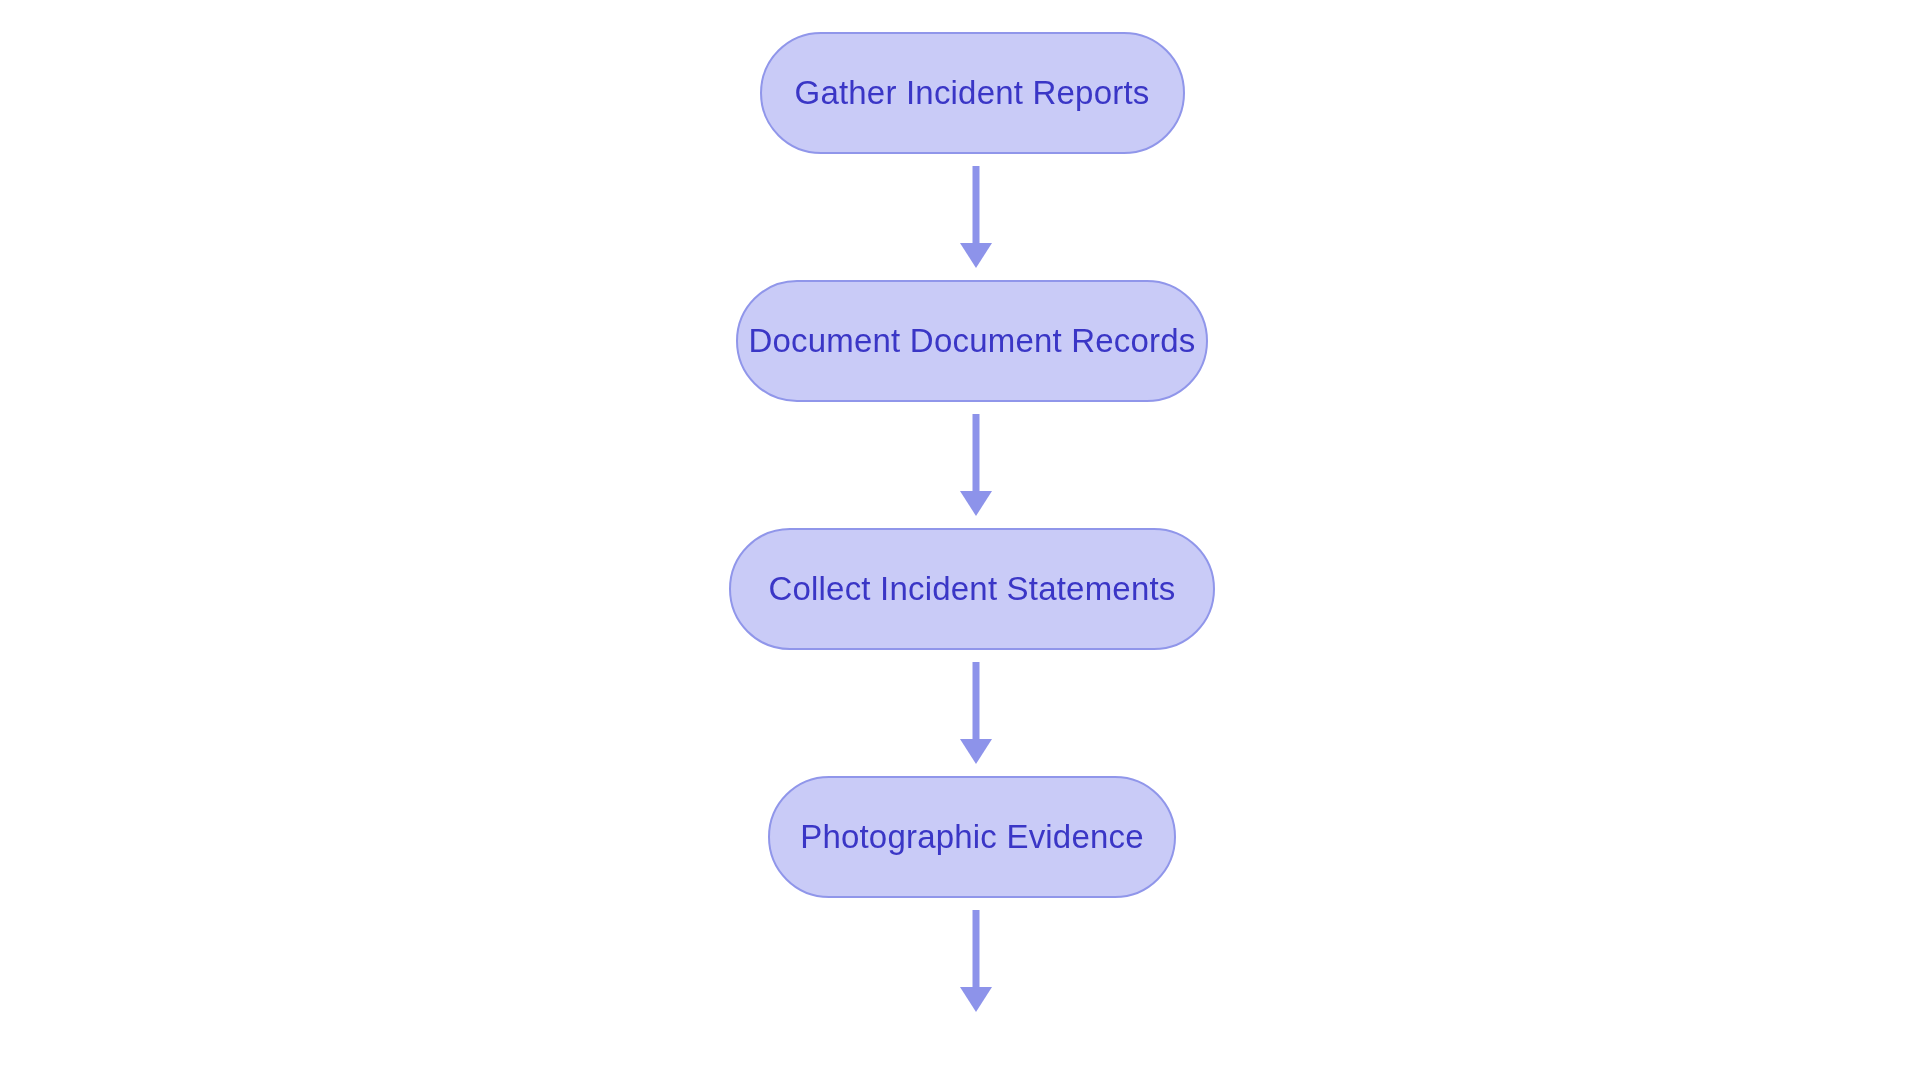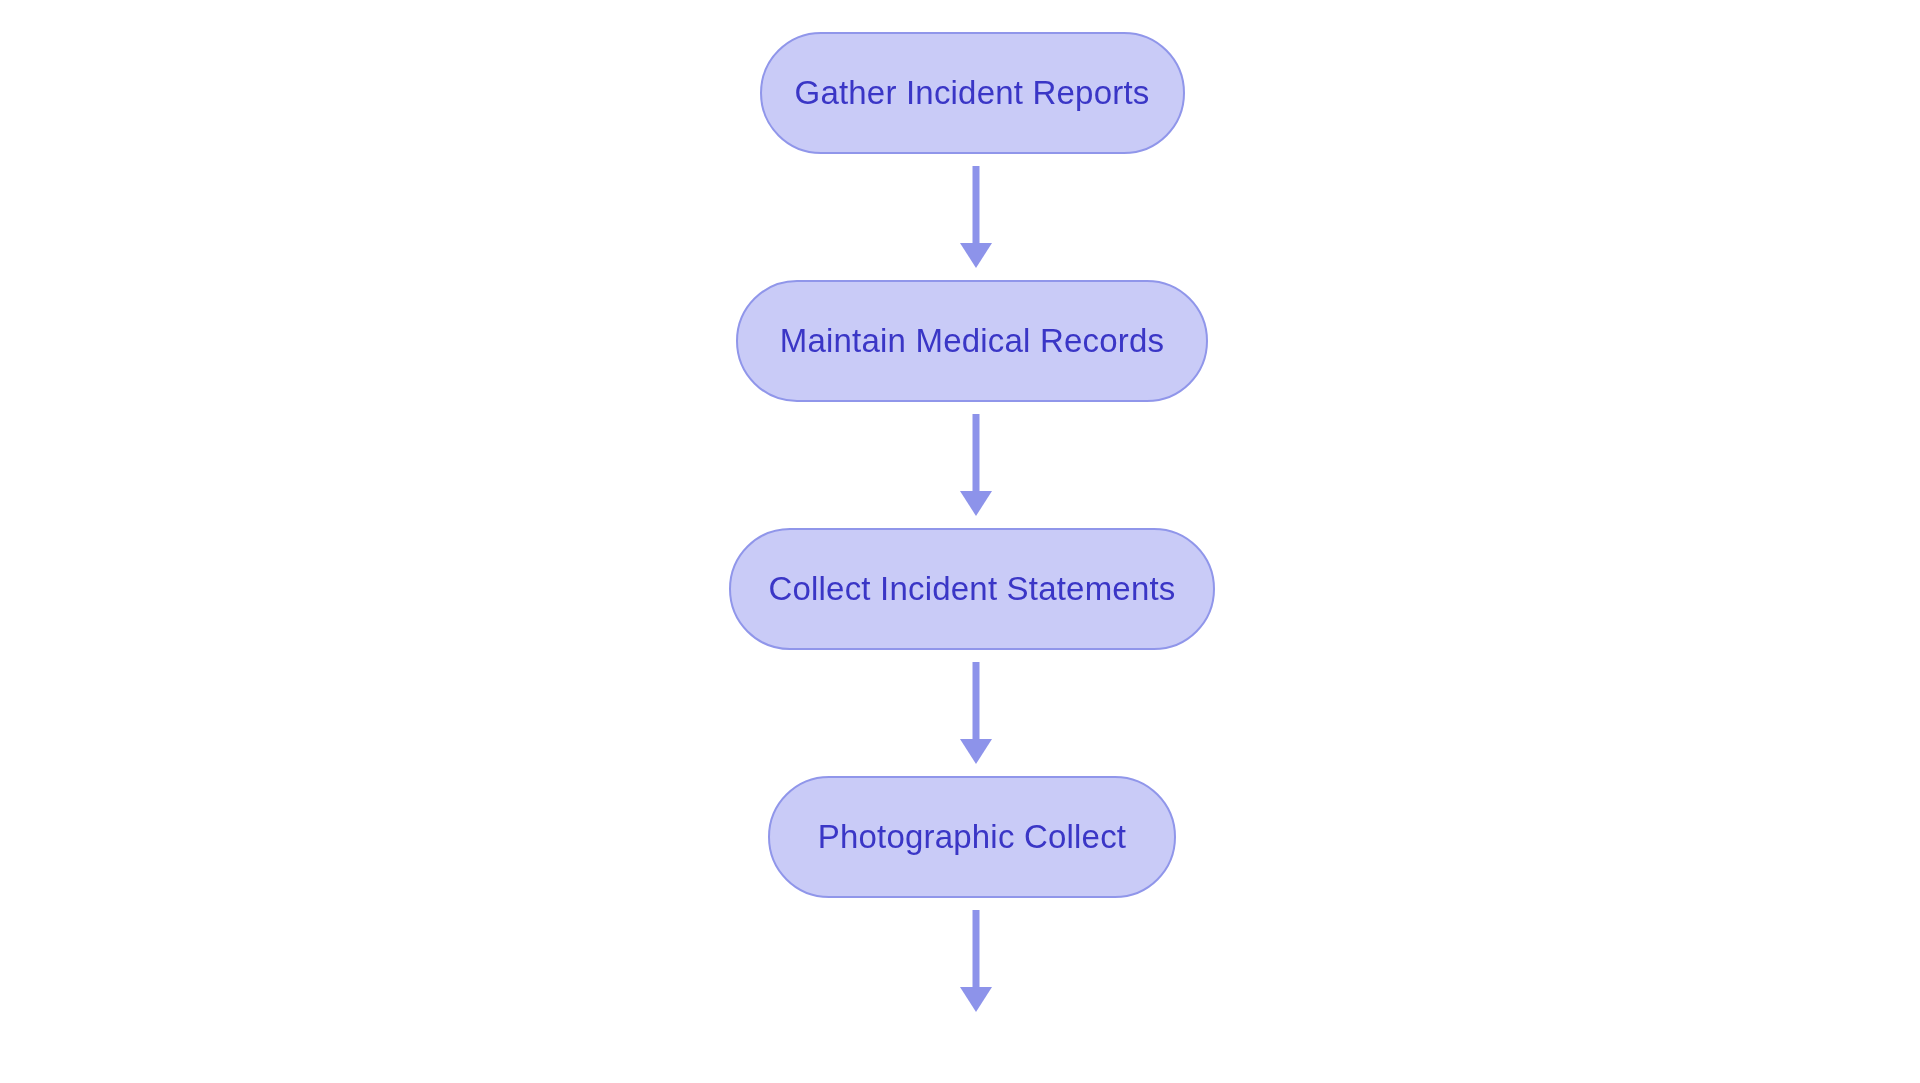--- a/index.html
+++ b/index.html
@@ -63,35 +63,35 @@
 
 <div class="canvas">
 
   <div class="flow-node w1">Gather Incident Reports</div>
 
   <div class="connector">
     <div class="line"></div>
     <div class="head"></div>
   </div>
 
-  <div class="flow-node w2">Maintain Medical Records</div>
+  <div class="flow-node w2">Document Document Records</div>
 
   <div class="connector">
     <div class="line"></div>
     <div class="head"></div>
   </div>
 
   <div class="flow-node w3">Collect Incident Statements</div>
 
   <div class="connector">
     <div class="line"></div>
     <div class="head"></div>
   </div>
 
-  <div class="flow-node w4">Photographic Collect</div>
+  <div class="flow-node w4">Photographic Evidence</div>
 
   <div class="connector">
     <div class="line"></div>
     <div class="head"></div>
   </div>
 
 
 </div>
 
 </body></html>

